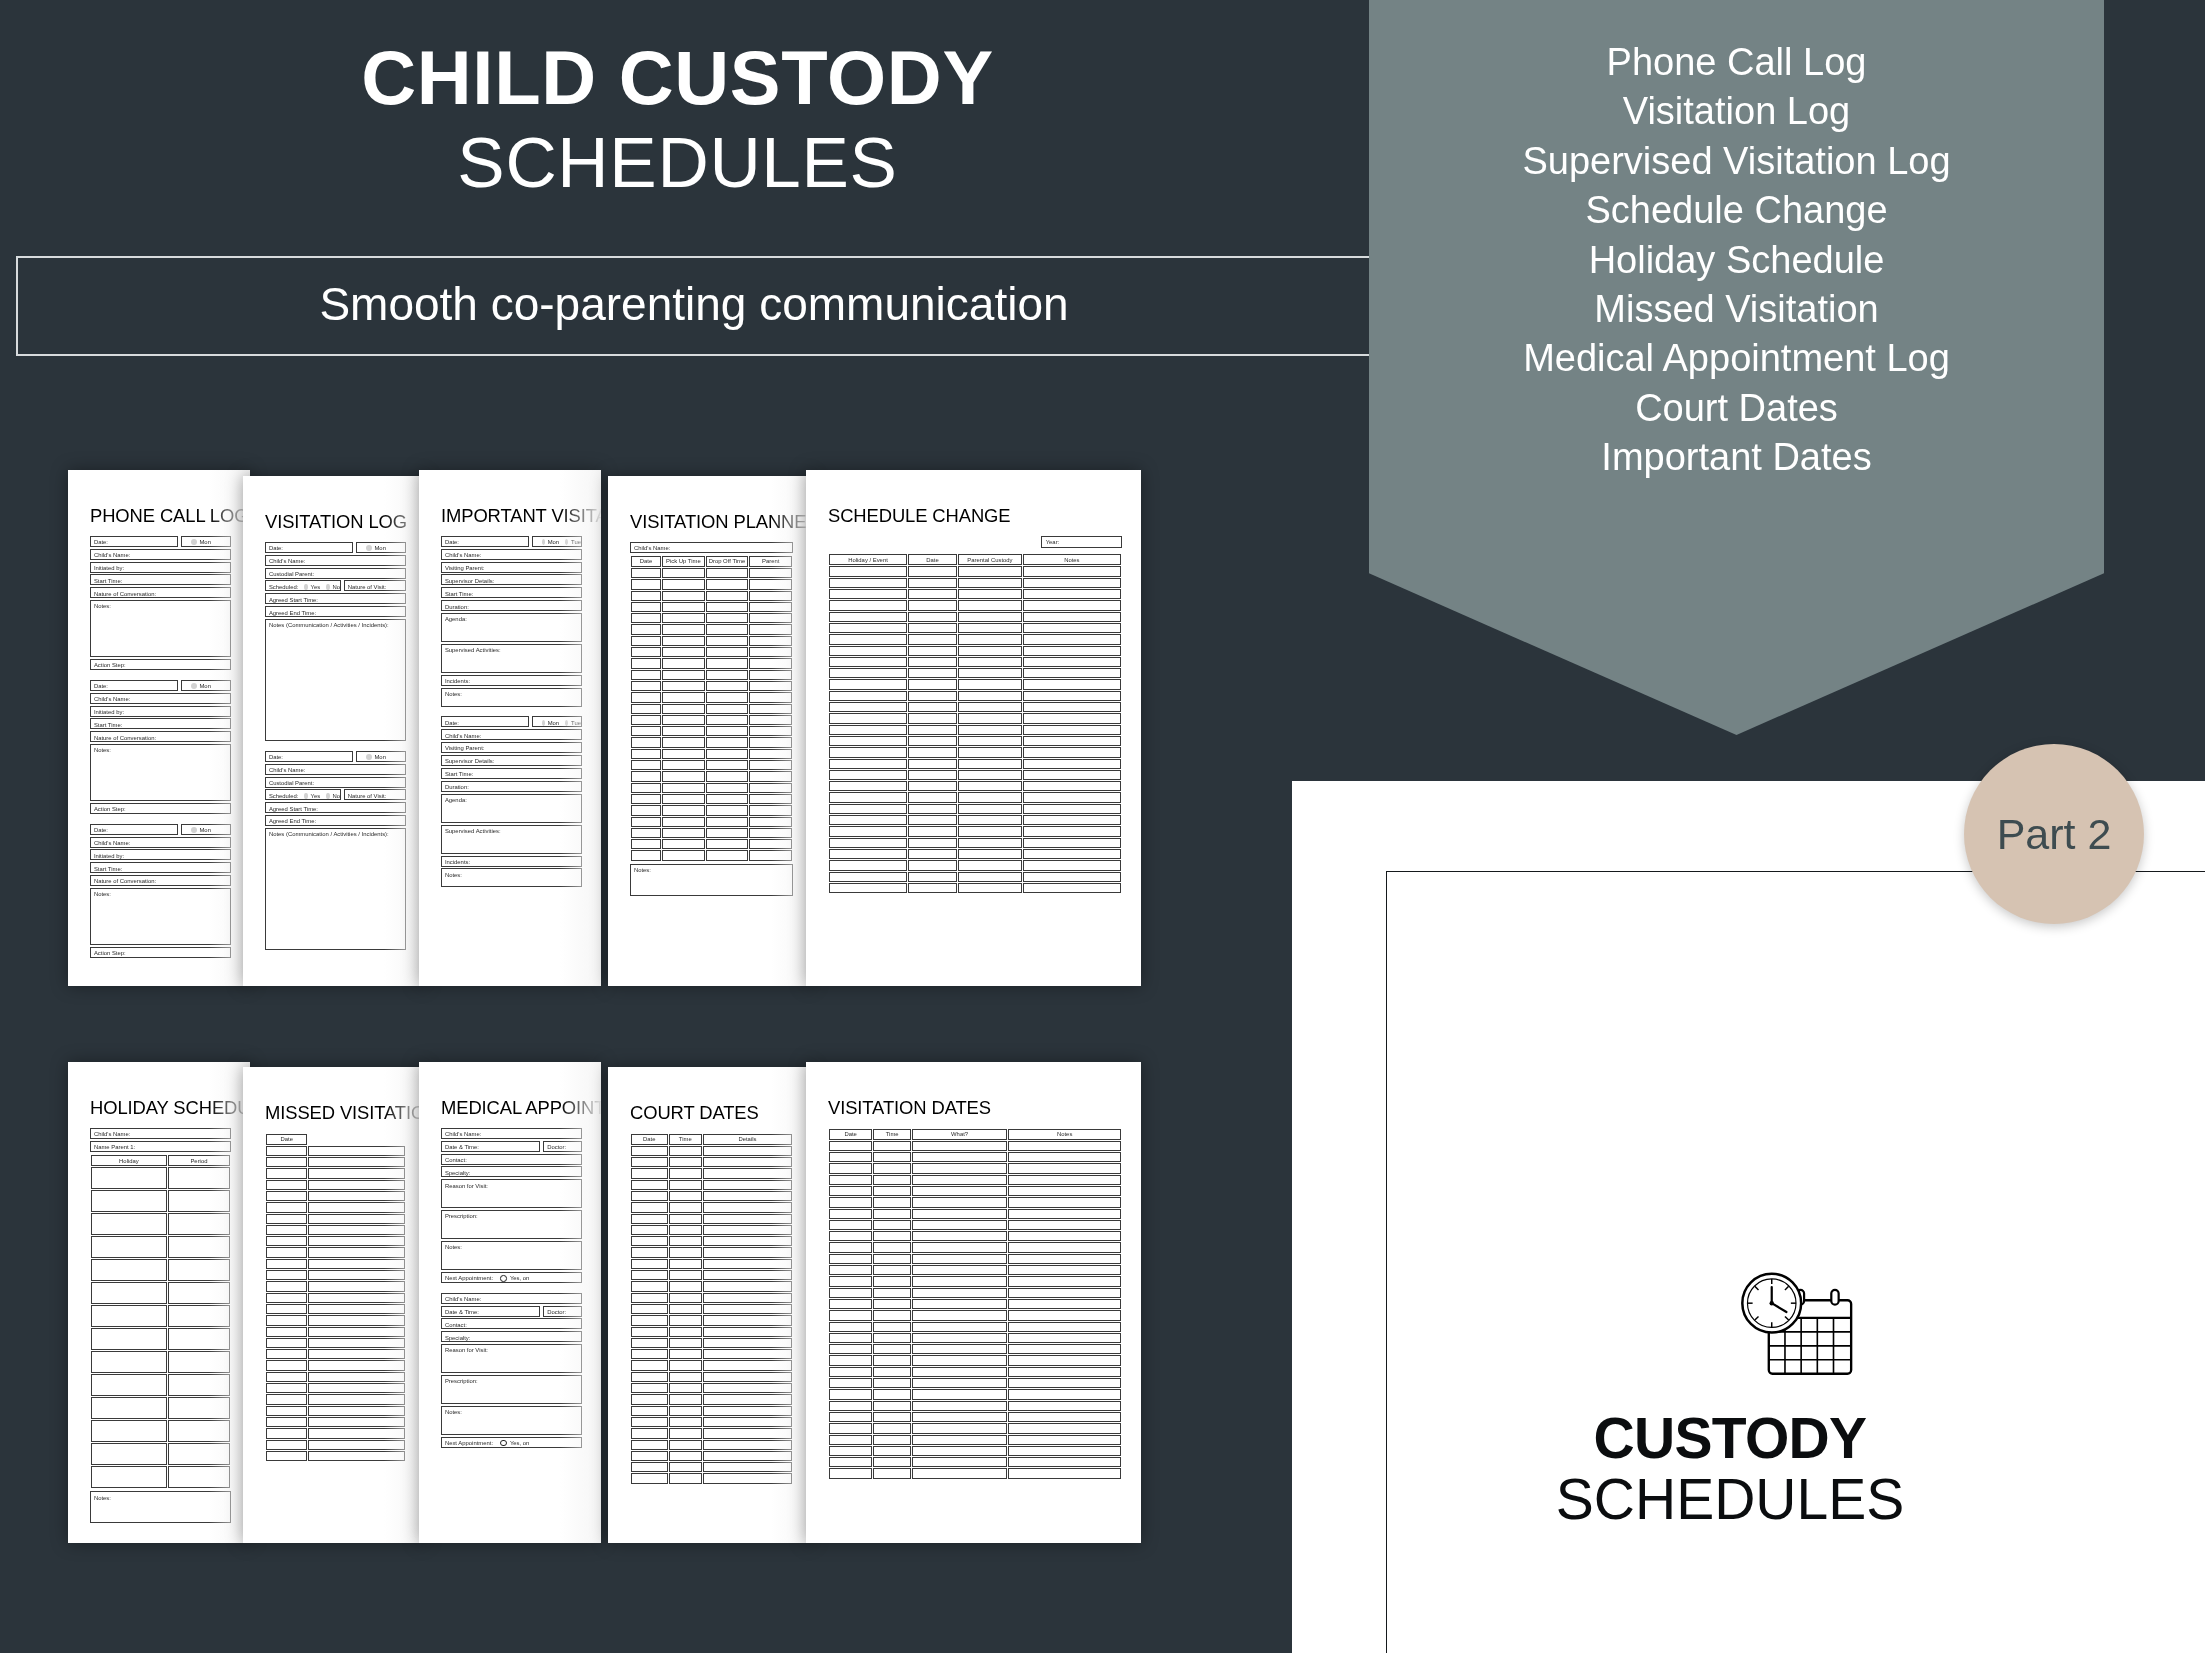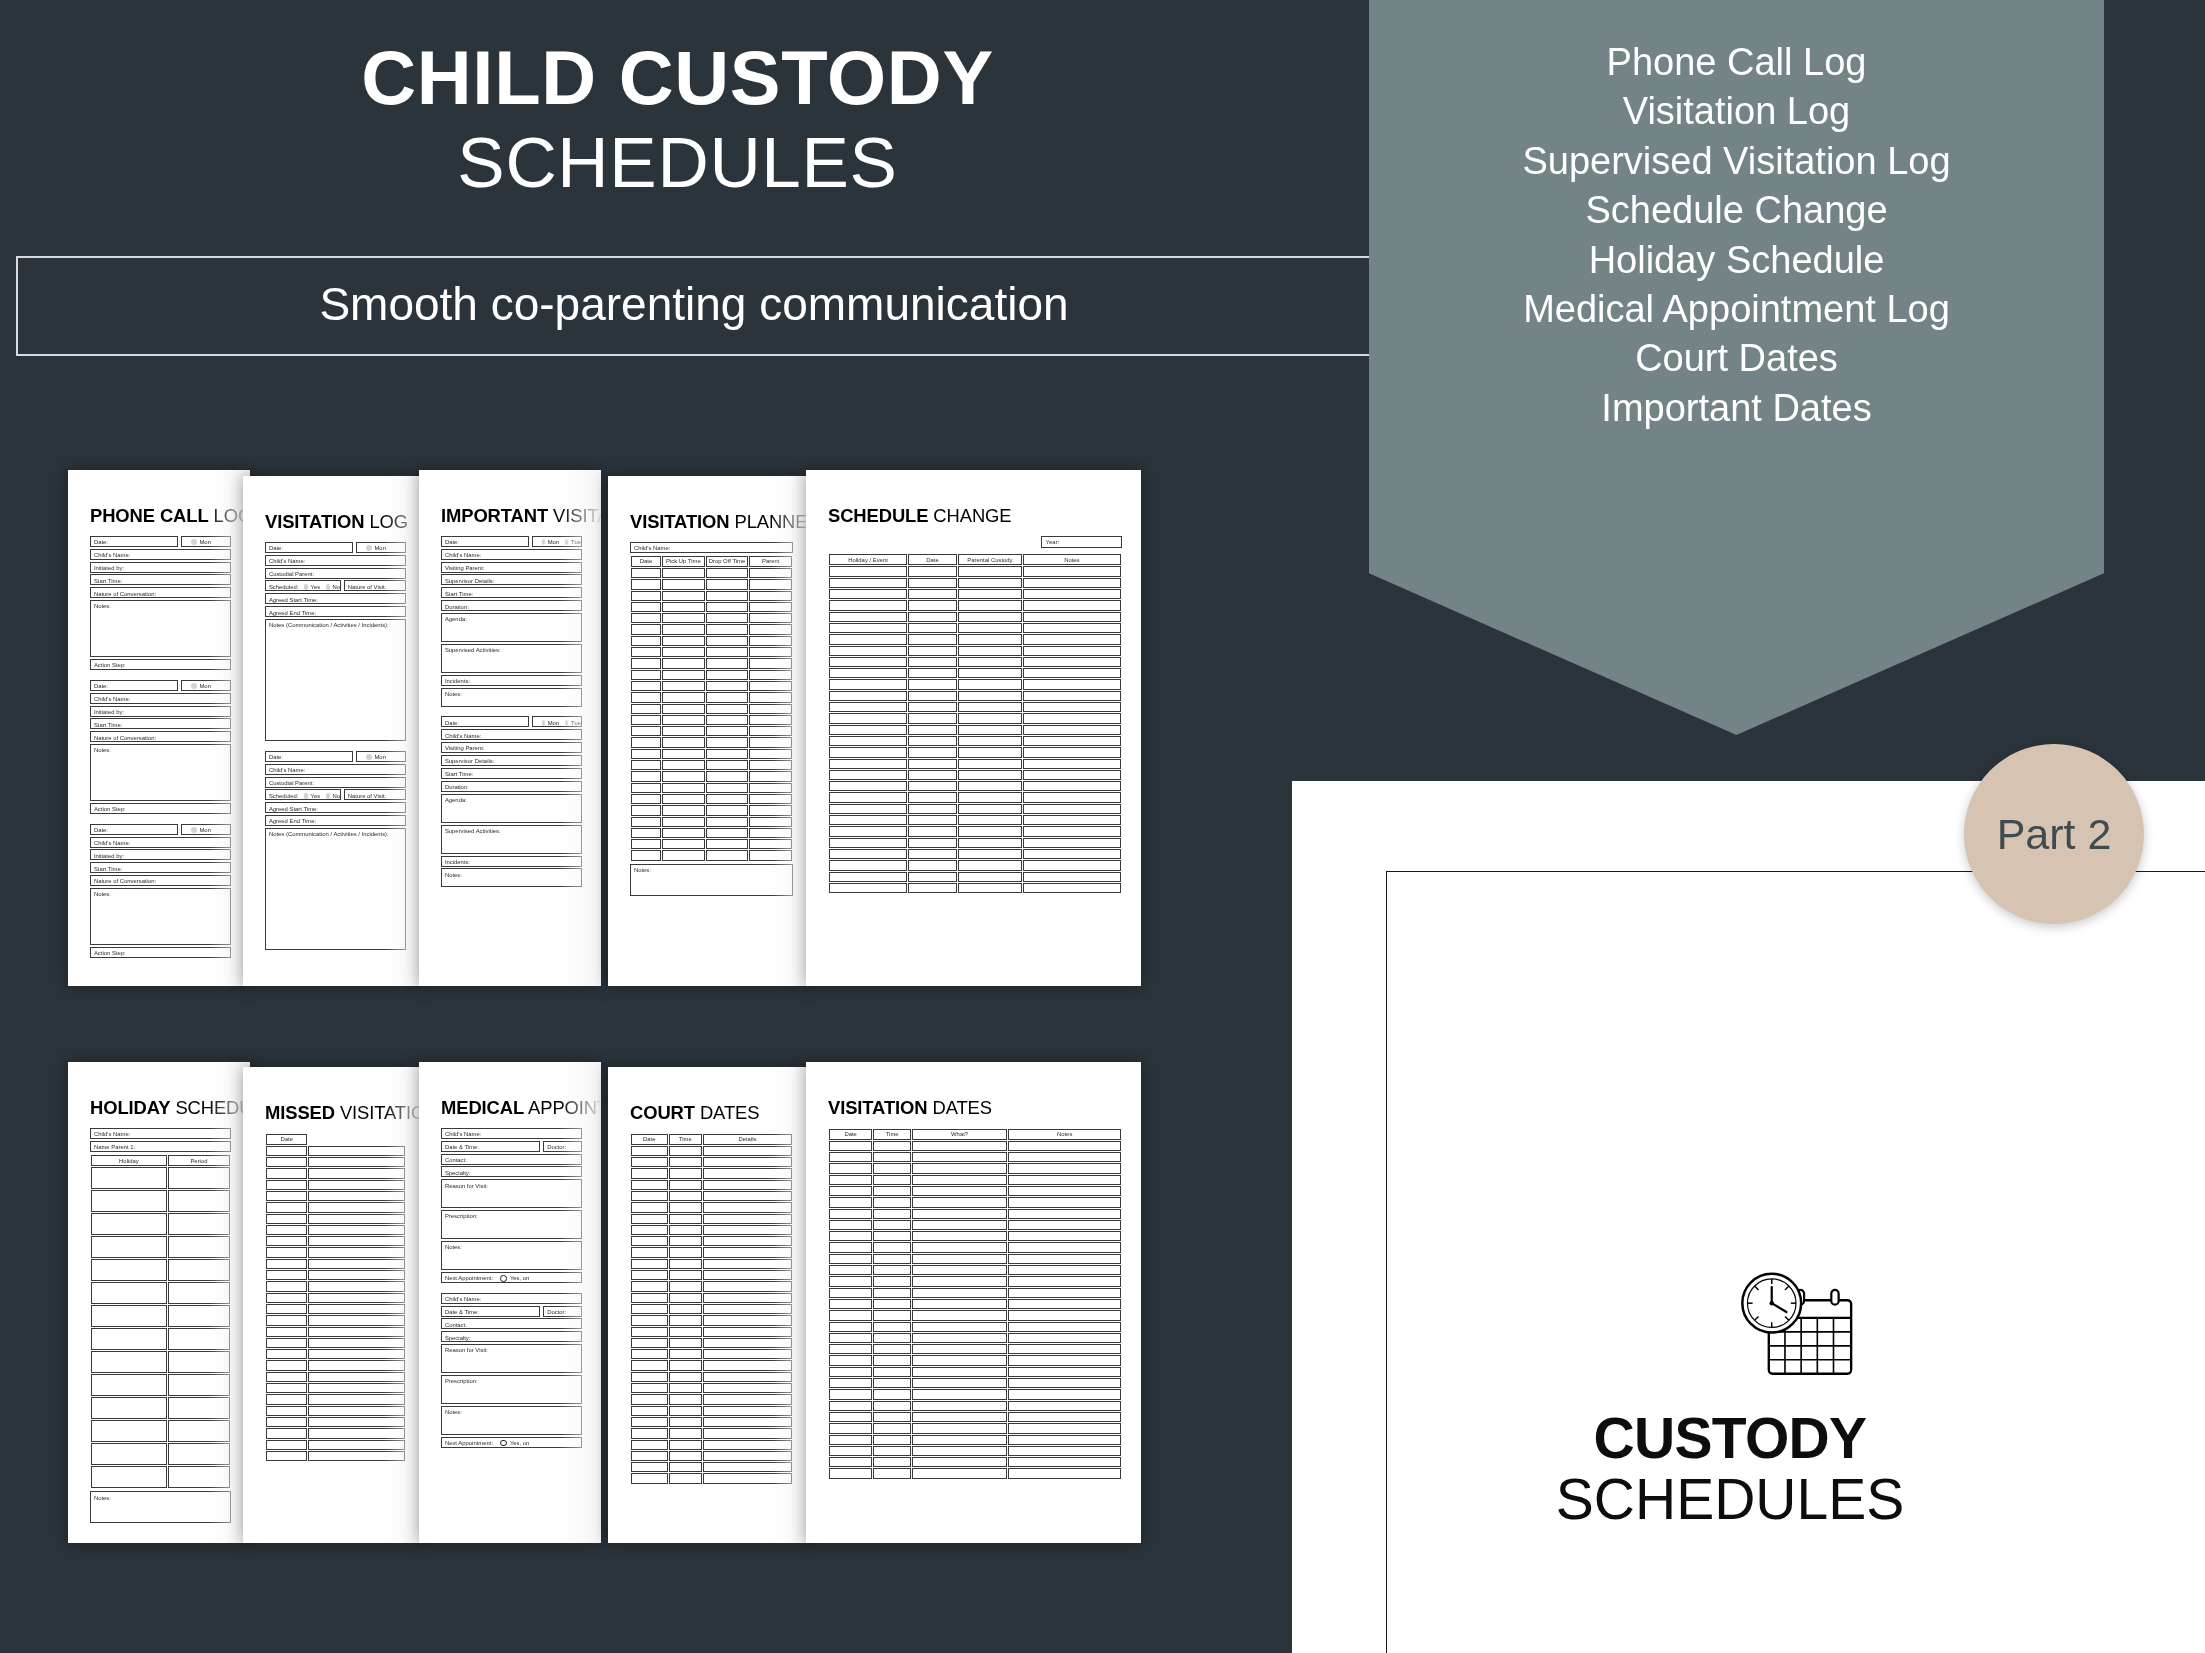--- a/index.html
+++ b/index.html
@@ -121,21 +121,21 @@
     position: absolute;
     background: #ffffff;
     overflow: hidden;
     box-shadow: 0 0 16px rgba(0,0,0,.38);
   }
   .sheet-pad { padding: 35px 19px 7.4px 22px; }
   .doc-h {
     font-size: 18.4px; letter-spacing: -0.1px; white-space: nowrap;
     color: #000; margin-bottom: 8.8px;
   }
-  .doc-h b { font-weight: 700; }
+  .doc-h b { font-weight: 400; }
   .doc-h span { font-weight: 400; }
 
   
   .row {
     border: 1px solid #3a3a3a;
     height: 11px; margin-bottom: 1.9px;
     font-size: 5.9px; color: #2a2a2a;
     padding: 1.5px 0 0 2.9px;
     display: flex; align-items: center;
     white-space: nowrap; overflow: hidden;
@@ -195,20 +195,21 @@
   </div>
 </div>
 
 <div id="banner">
   <ul id="banner-list">
     <li>Phone Call Log</li>
     <li>Visitation Log</li>
     <li>Supervised Visitation Log</li>
     <li>Schedule Change</li>
     <li>Holiday Schedule</li>
+    <li>Missed Visitation</li>
     <li>Medical Appointment Log</li>
     <li>Court Dates</li>
     <li>Important Dates</li>
   </ul>
 </div>
 
 <div id="cover-outer">
   <div id="cover-inner">
     <svg id="cover-art" viewBox="0 0 190 170">
 

